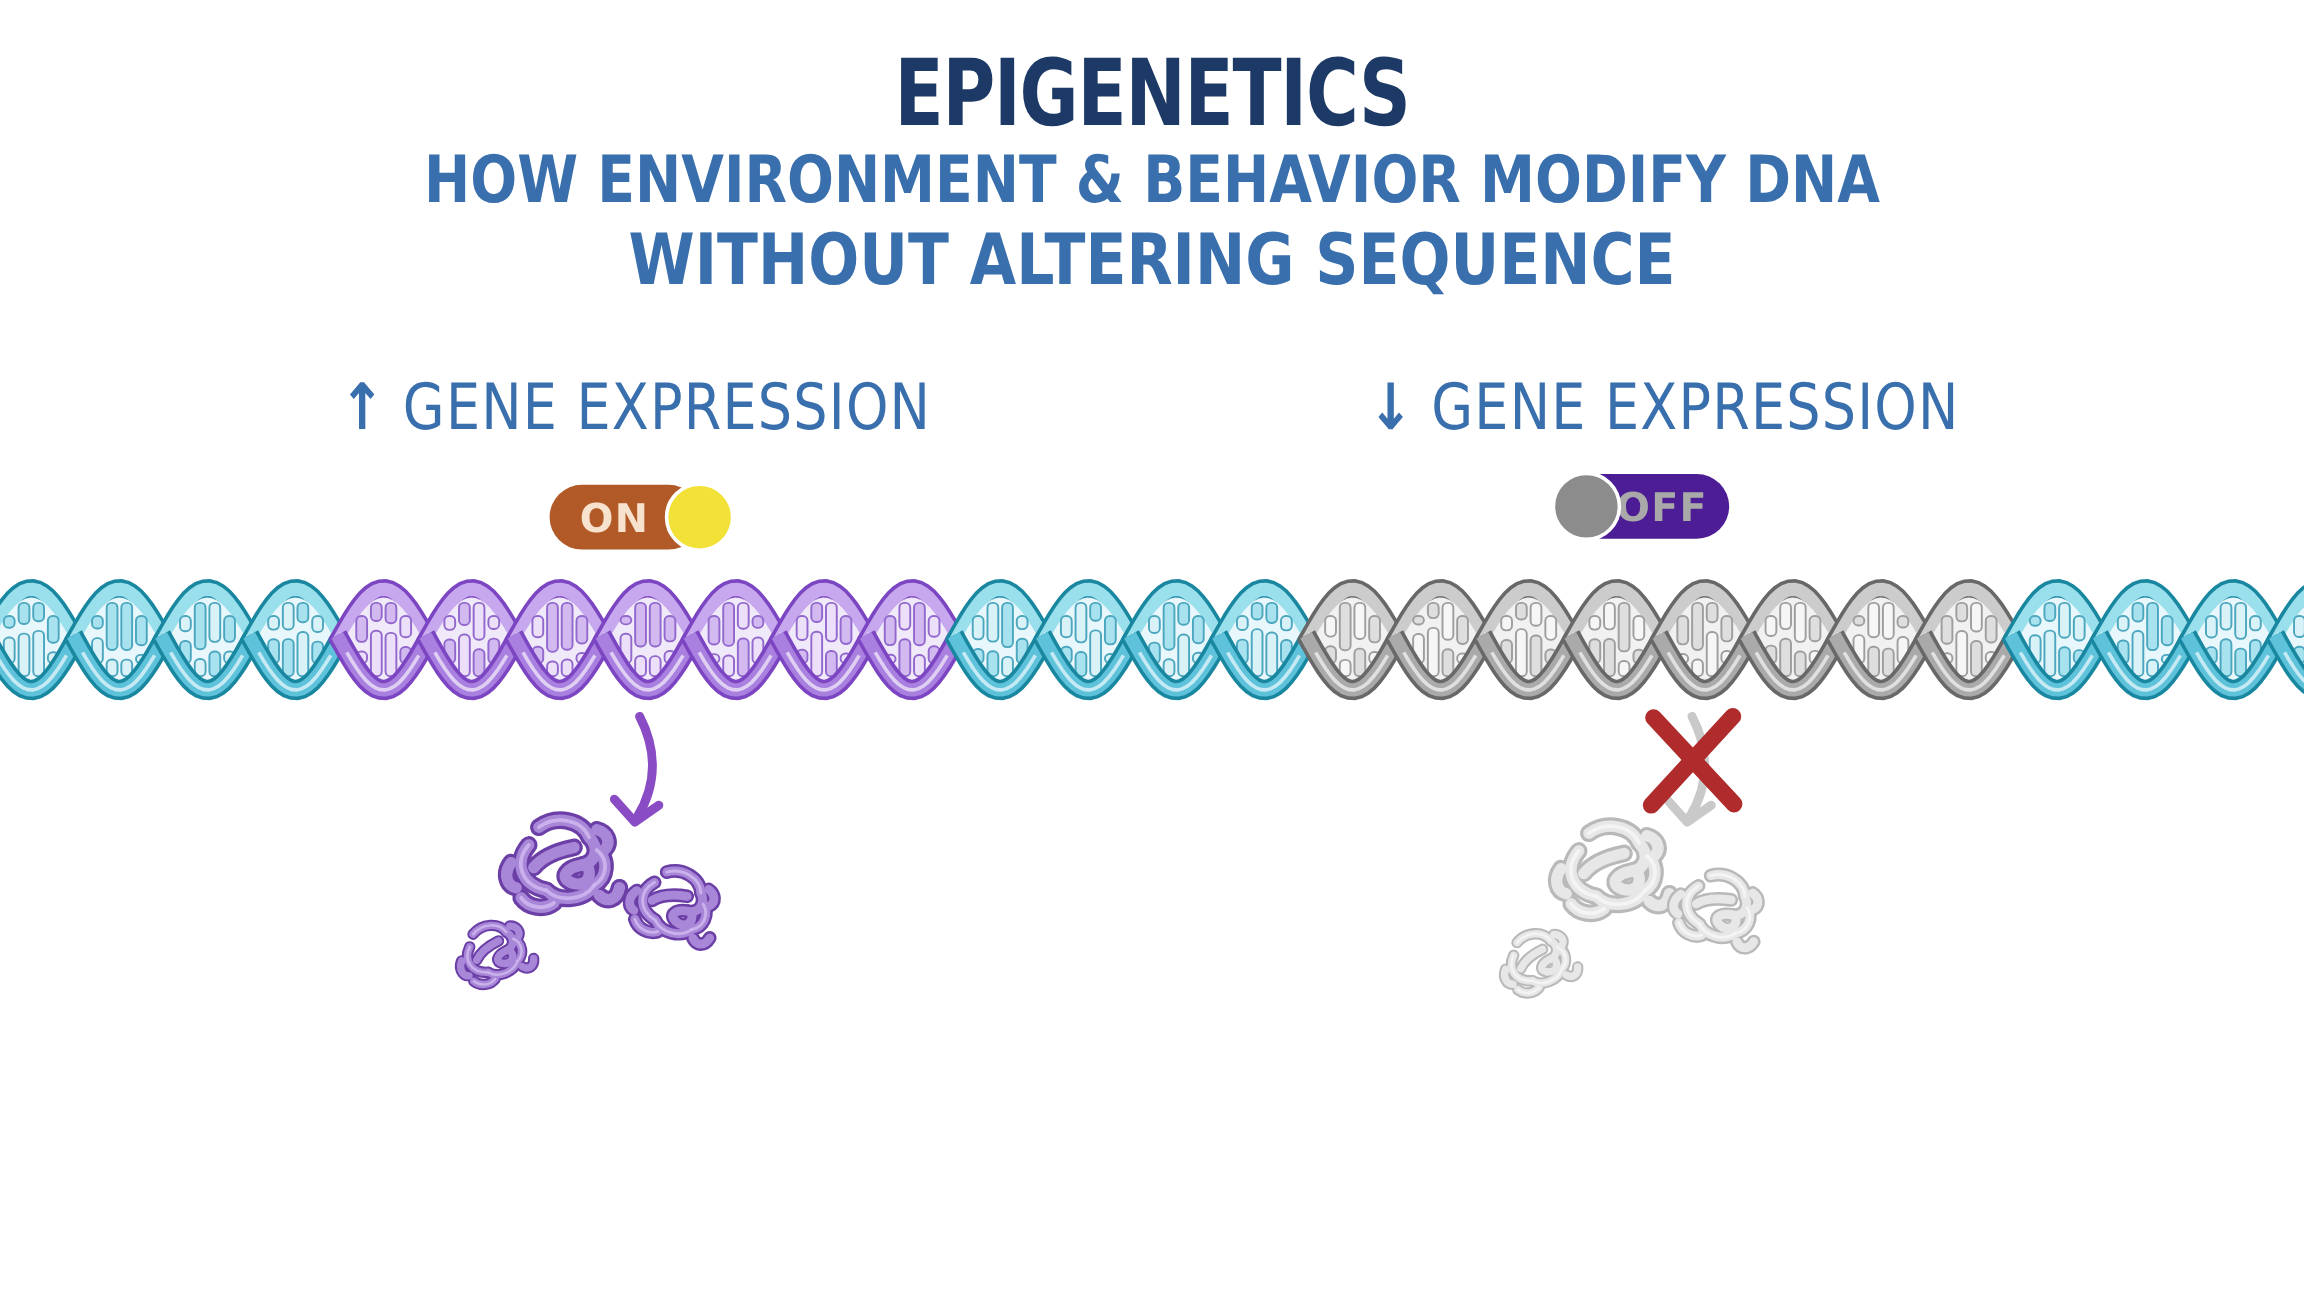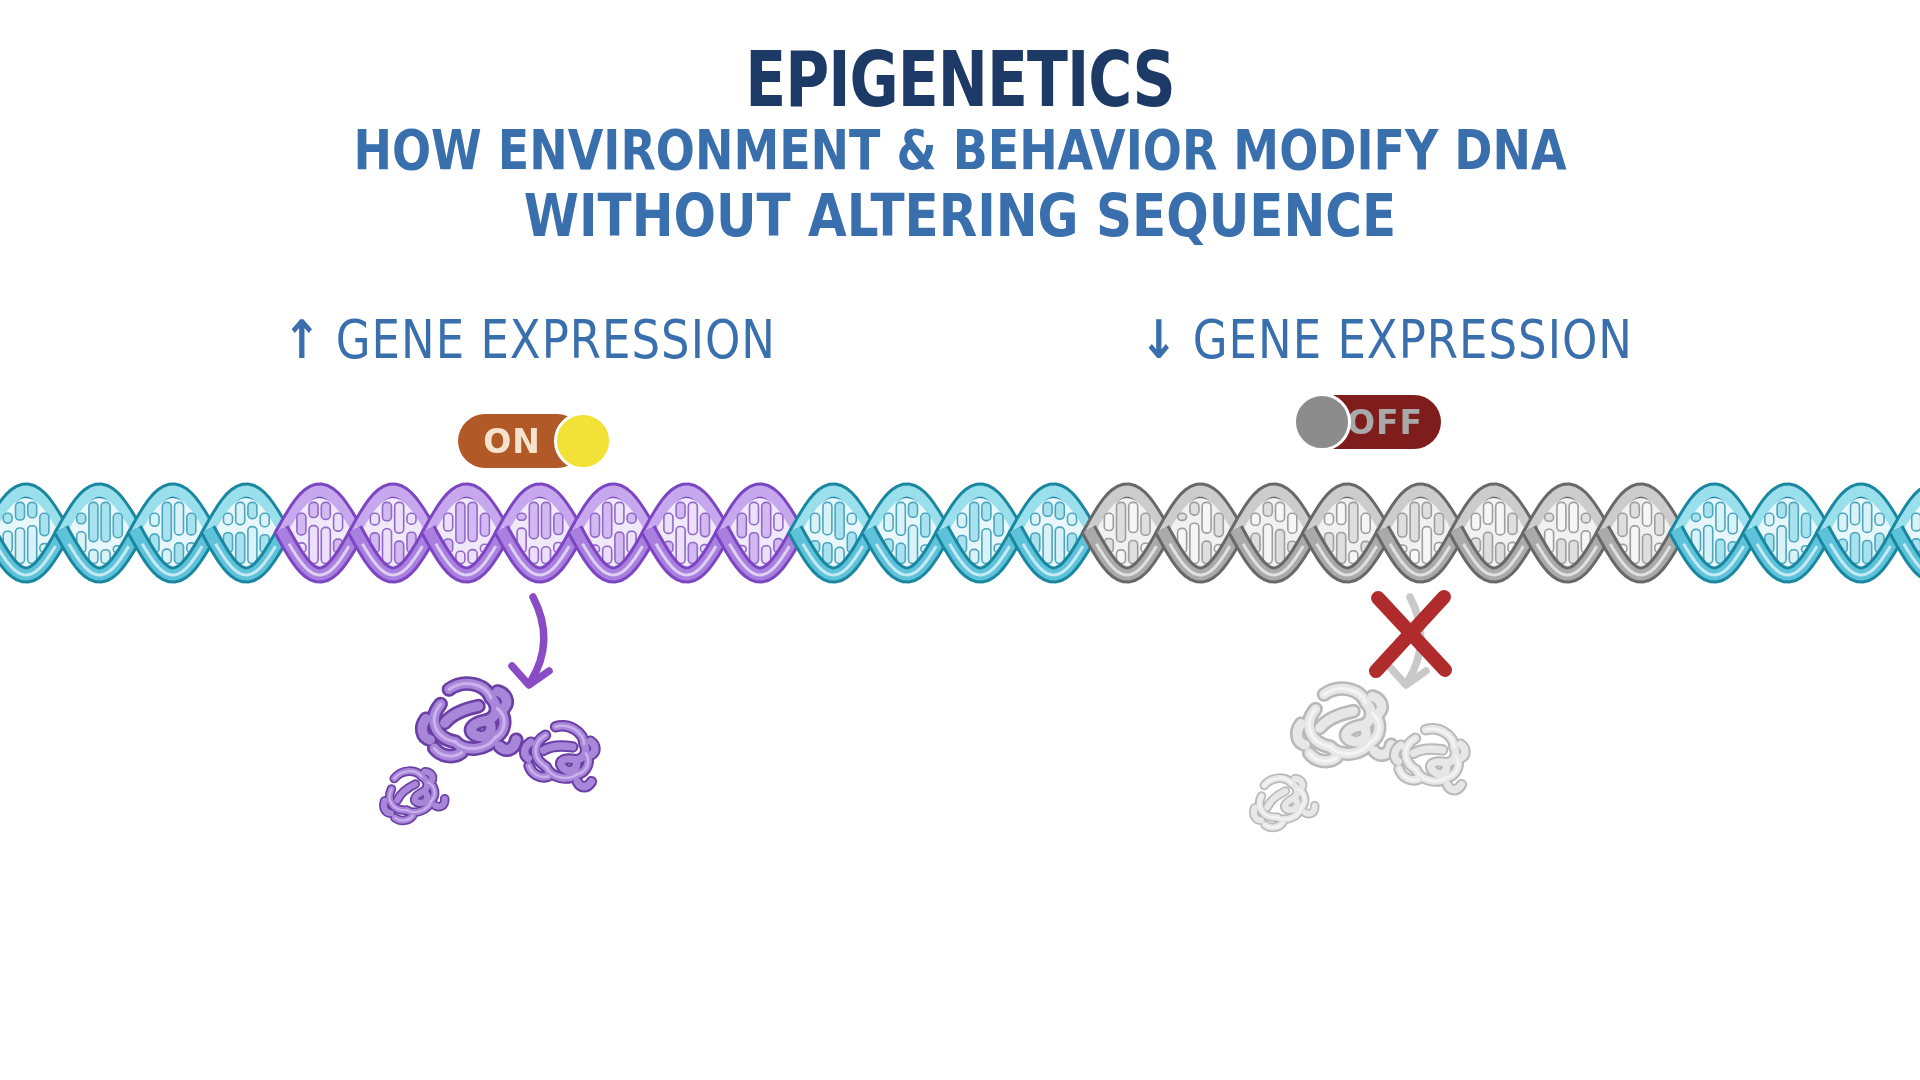--- a/index.html
+++ b/index.html
@@ -26,24 +26,24 @@
     font-size:45px;font-weight:500;color:#3a6fad;letter-spacing:1px;
     transform:scaleY(1.18);transform-origin:top left;white-space:nowrap;
   }
   #label-left{left:283px;}
   #label-right{left:1140px;}
   .dir-arrow{font-weight:bold;}
 
   .toggle{position:absolute;height:54px;border-radius:27px;display:flex;align-items:center;}
   .toggle .state{font-size:33px;font-weight:bold;letter-spacing:1px;width:100%;text-align:center;}
   .knob{position:absolute;width:52px;height:52px;border-radius:50%;border:3px solid #ffffff;top:-2px;}
-  #toggle-on{left:458px;top:414px;width:126px;background:#b25a27;}
+  #toggle-on{left:458px;top:404px;width:126px;background:#b25a27;}
   #toggle-on .state{color:#f7e2cd;padding-right:18px;}
   #toggle-on .knob{right:-28px;background:#f2e136;}
-  #toggle-off{left:1303px;top:395px;width:138px;background:#7f1d1d;justify-content:center;}
+  #toggle-off{left:1303px;top:395px;width:138px;background:#4c1d95;justify-content:center;}
   #toggle-off .state{color:#a9a9a9;padding-left:26px;}
   #toggle-off .knob{left:-10px;background:#8c8c8c;}
 </style>
 </head>
 <body>
 
 <svg id="scene" viewBox="0 0 1920 1080">
   <g id="dna-helix">
       <path d="M-12.6,536.6L-8.6,529.4L-4.6,522.3L-0.6,515.6L3.4,509.3L7.4,503.7L11.4,499.0L15.4,495.3L19.4,492.7L23.4,491.3L27.4,491.1L31.4,492.1L35.4,494.3L39.4,497.6L43.4,502.0L47.4,507.3L51.4,513.3L55.4,519.9L59.4,526.9L63.4,534.1" fill="none" stroke="#1a87a0" stroke-width="17"></path>
       <path d="M-12.6,536.6L-8.6,529.4L-4.6,522.3L-0.6,515.6L3.4,509.3L7.4,503.7L11.4,499.0L15.4,495.3L19.4,492.7L23.4,491.3L27.4,491.1L31.4,492.1L35.4,494.3L39.4,497.6L43.4,502.0L47.4,507.3L51.4,513.3L55.4,519.9L59.4,526.9L63.4,534.1" fill="none" stroke="#9adfec" stroke-width="11"></path>

